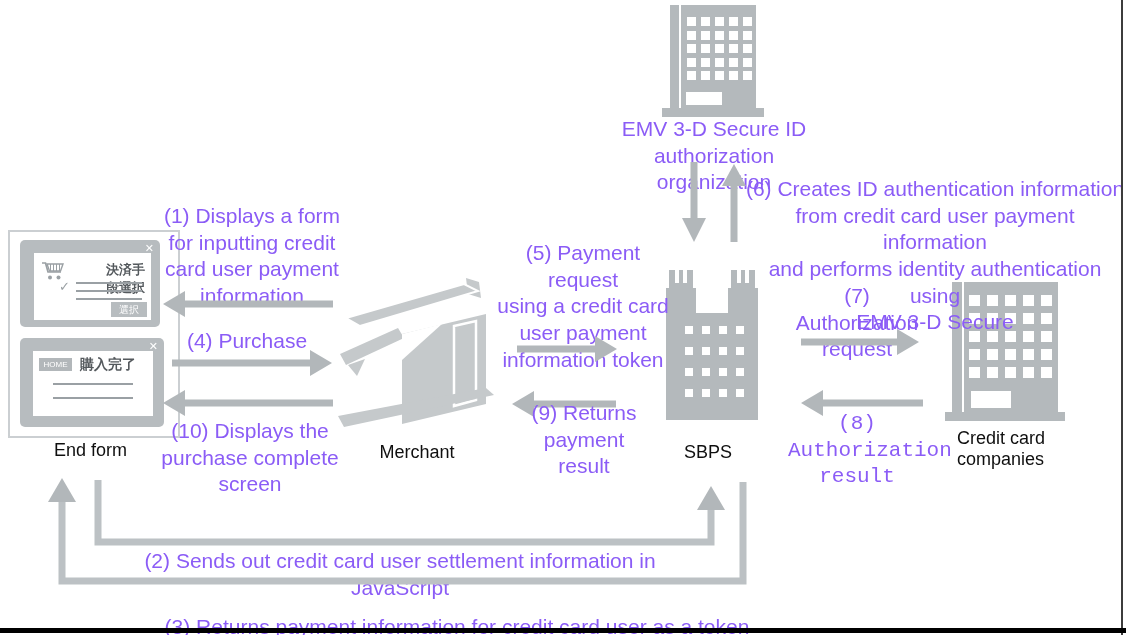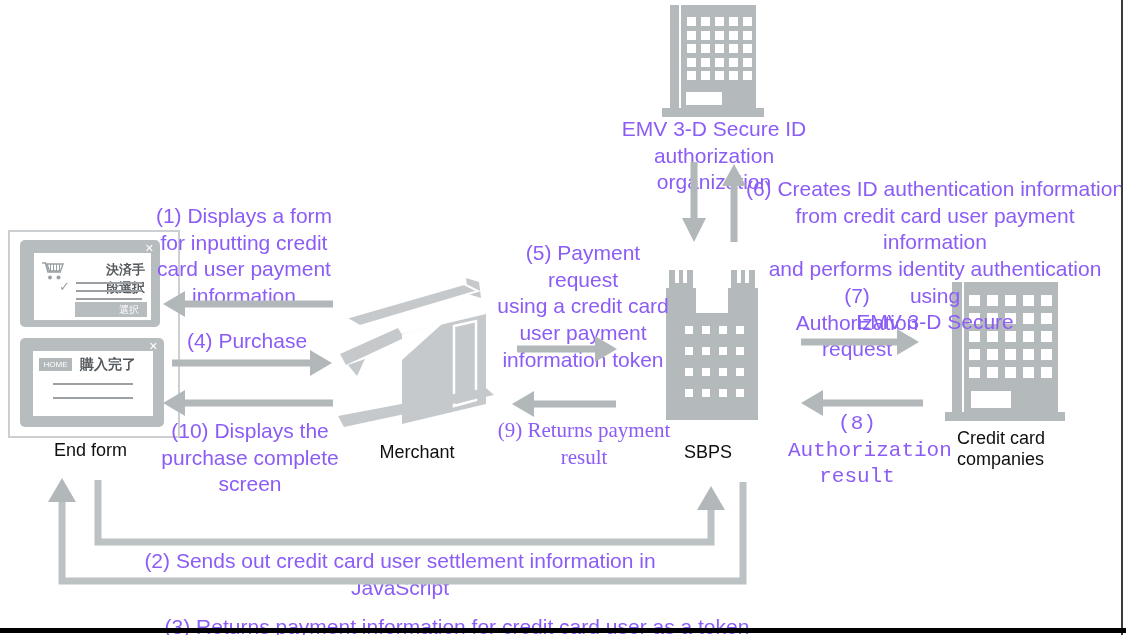--- a/index.html
+++ b/index.html
@@ -21,21 +21,21 @@
   .elbow path{fill:none;stroke:#bcc1c4;stroke-width:7;}
   .elbow polygon{fill:#b2b7ba;}
   
   #eu-box{position:absolute;left:8px;top:230px;width:168px;height:204px;border:2px solid #cbcfd2;background:#fff;}
   .screen{position:absolute;background:#b7bcbf;border-radius:5px;}
   .close{position:absolute;color:#fff;font-size:11px;font-weight:bold;line-height:11px;}
   .panel{position:absolute;background:#fff;}
   .jp-title{position:absolute;color:#54595d;font-weight:600;}
   .scr-line{position:absolute;height:2px;background:#9aa0a4;}
   .check{position:absolute;color:#9aa0a4;font-size:13px;line-height:13px;}
-  .btn-select{position:absolute;background:#b7bcbf;color:#fff;font-size:10px;text-align:center;padding-left:36px;}
+  .btn-select{position:absolute;background:#b7bcbf;color:#fff;font-size:10px;text-align:center;}
   .badge{position:absolute;background:#b2b7ba;color:#fff;font-size:8px;text-align:center;}
   
   #edge-right{position:absolute;left:1121px;top:0;width:2px;height:635px;background:#3c3c3c;}
   #edge-bottom{position:absolute;left:0;top:628px;width:1126px;height:5px;background:#000;}
 </style>
 </head>
 <body>
 
 <div id="canvas">
 
@@ -189,21 +189,21 @@
         <i></i>
         <i></i>
         <i></i>
       </div>
     <div class="bdoor" style="left:26px;top:109px;width:40px;height:17px;"></div>
     <div class="bb" style="left:0;top:130px;width:120px;height:9px;"></div>
   </div>
   <div class="entity" style="left:957px;top:428px;width:130px;text-align:left;white-space:pre-line;">Credit card
 companies</div>
 
-  <div class="lbl" style="left:144px;top:203px;width:200px;">(1) Displays a form
+  <div class="lbl" style="left:152px;top:203px;width:200px;">(1) Displays a form
 for inputting credit
 card user payment
 information</div>
   <svg class="arrow" style="left:163px;top:291px;" width="170" height="26">
     <polygon points="22,0 0,13 22,26"></polygon>
       <rect x="20" y="9.5" width="150" height="7"></rect>
   </svg>
 
   <div class="lbl" style="left:152px;top:328px;width:190px;">(4) Purchase</div>
   <svg class="arrow" style="left:172px;top:350px;" width="160" height="26">
@@ -225,21 +225,21 @@
 information token</div>
   <svg class="arrow" style="left:517px;top:336px;" width="100" height="26">
     <rect x="0" y="9.5" width="80" height="7"></rect>
       <polygon points="78,0 100,13 78,26"></polygon>
   </svg>
 
   <svg class="arrow" style="left:512px;top:391px;" width="104" height="26">
     <polygon points="22,0 0,13 22,26"></polygon>
       <rect x="20" y="9.5" width="84" height="7"></rect>
   </svg>
-  <div class="lbl" style="left:494px;top:417px;width:180px;font-family:Liberation Serif, serif;">(9) Returns payment
+  <div class="lbl" style="left:494px;top:400px;width:180px;">(9) Returns payment
 result</div>
 
   <div class="lbl" style="left:742px;top:176px;width:386px;">(6) Creates ID authentication information
 from credit card user payment information
 and performs identity authentication using
 EMV 3-D Secure</div>
 
   <div class="lbl" style="left:788px;top:283px;width:138px;">(7) Authorization
 request</div>
   <svg class="arrow" style="left:801px;top:329px;" width="118" height="26">

